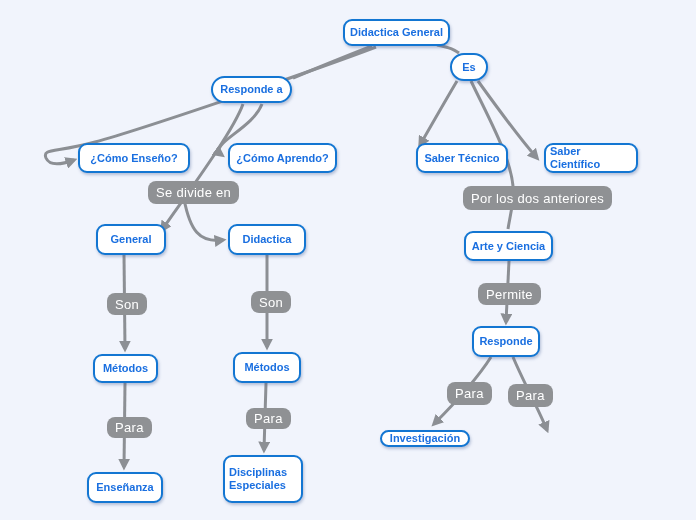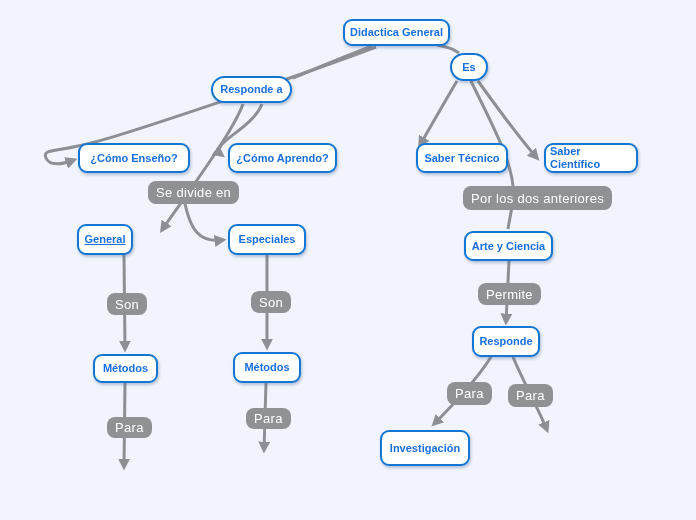--- a/index.html
+++ b/index.html
@@ -79,35 +79,37 @@
   <div class="node italic" style="left:211px;top:76px;width:81px;height:27px;">Responde a</div>
 
   <div class="node" style="left:78px;top:143px;width:112px;height:30px;">¿Cómo Enseño?</div>
 
   <div class="node" style="left:228px;top:143px;width:109px;height:30px;">¿Cómo Aprendo?</div>
 
   <div class="node" style="left:416px;top:143px;width:92px;height:30px;">Saber Técnico</div>
 
   <div class="node" style="left:544px;top:143px;width:94px;height:30px;">Saber Científico</div>
 
-  <div class="node" style="left:77px;top:224px;width:56px;height:31px;text-decoration:underline;">General</div>
+  <div class="node" style="left:96px;top:224px;width:70px;height:31px;">General</div>
 
-  <div class="node" style="left:228px;top:224px;width:78px;height:31px;">Especiales</div>
+  <div class="node" style="left:228px;top:224px;width:78px;height:31px;">Didactica</div>
 
   <div class="node" style="left:464px;top:231px;width:89px;height:30px;">Arte y Ciencia</div>
 
   <div class="node" style="left:93px;top:354px;width:65px;height:29px;">Métodos</div>
 
   <div class="node" style="left:233px;top:352px;width:68px;height:31px;">Métodos</div>
 
   <div class="node" style="left:472px;top:326px;width:68px;height:31px;">Responde</div>
 
+  <div class="node" style="left:87px;top:472px;width:76px;height:31px;">Enseñanza</div>
 
+  <div class="node" style="left:223px;top:455px;width:80px;height:48px;">Disciplinas Especiales</div>
 
-  <div class="node" style="left:380px;top:430px;width:90px;height:36px;">Investigación</div>
+  <div class="node" style="left:380px;top:430px;width:90px;height:17px;">Investigación</div>
 
 
   <div class="glabel" style="left:148px;top:181px;height:23px;">Se divide en</div>
 
   <div class="glabel" style="left:463px;top:186px;height:24px;">Por los dos anteriores</div>
 
   <div class="glabel" style="left:107px;top:293px;height:22px;">Son</div>
 
   <div class="glabel" style="left:251px;top:291px;height:22px;">Son</div>
 

